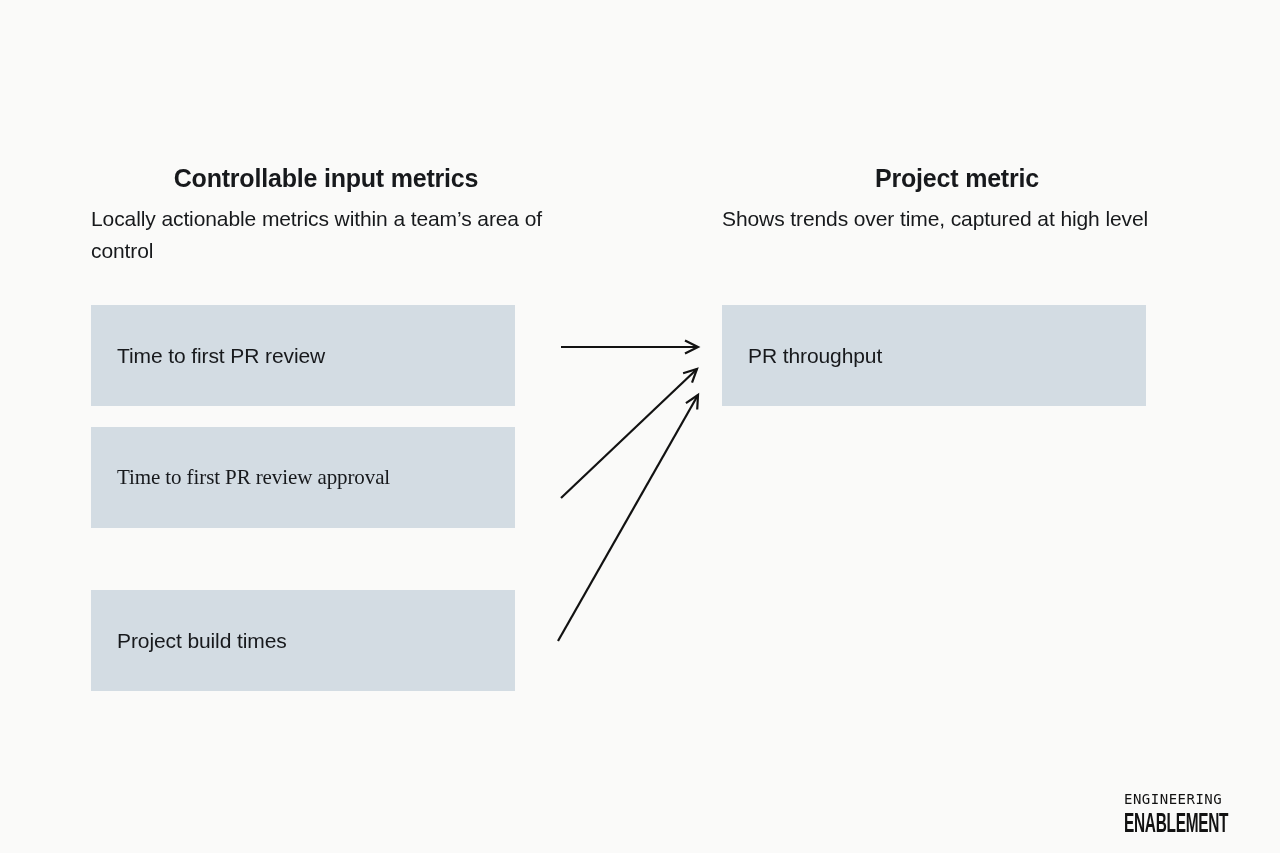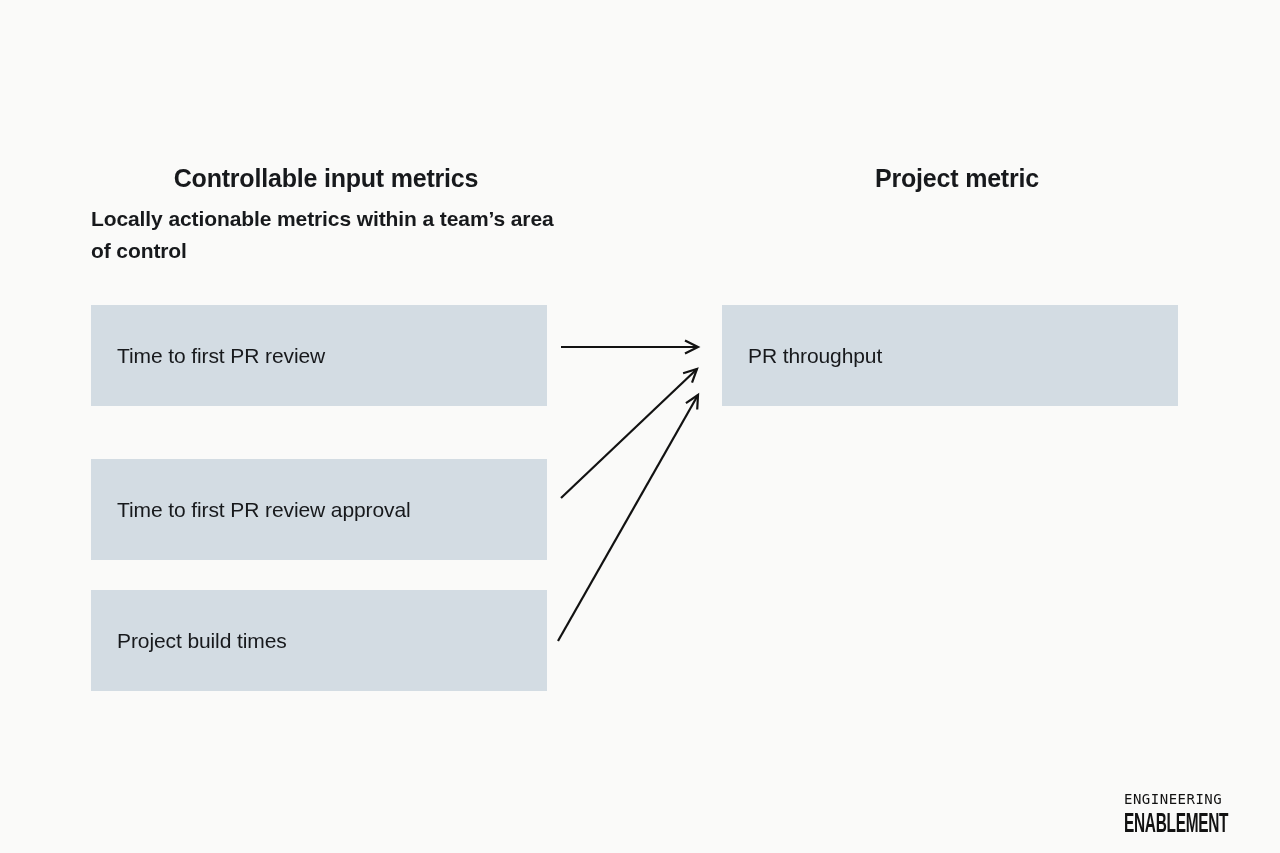--- a/index.html
+++ b/index.html
@@ -18,39 +18,39 @@
   .col-title {
     font-size: 25px;
     font-weight: 700;
     letter-spacing: -0.2px;
     line-height: 30px;
     text-align: center;
   }
   .col-sub {
     margin-top: 10px;
     font-size: 21px;
-    font-weight: 700;
+    font-weight: 400;
     line-height: 32px;
     letter-spacing: -0.1px;
     max-width: 466px;
   }
   .node {
     position: absolute;
-    width: 456px;
+    width: 424px;
     height: 101px;
     background: #d3dce3;
     box-sizing: border-box;
     display: flex;
     align-items: center;
     padding-left: 26px;
     font-size: 21px;
     letter-spacing: -0.1px;
   }
   .node.in1 { left: 91px;  top: 305px; }
-  .node.in2 { left: 91px;  top: 459px; }
+  .node.in2 { left: 91px;  top: 427px; font-family: Liberation Serif, serif; }
   .node.in3 { left: 91px;  top: 590px; }
   .node.out { left: 722px; top: 305px; }
   .arrows {
     position: absolute;
     left: 0; top: 0;
     width: 1280px; height: 853px;
     pointer-events: none;
   }
   .logo {
     position: absolute;
@@ -82,20 +82,21 @@
 
 <div class="canvas">
 
   <div class="col-header left">
     <div class="col-title">Controllable input metrics</div>
     <div class="col-sub">Locally actionable metrics within a team’s area of control</div>
   </div>
 
   <div class="col-header right">
     <div class="col-title">Project metric</div>
+    <div class="col-sub">Shows trends over time, captured at high level</div>
   </div>
 
   <div class="node in1">
     <span>Time to first PR review</span>
   </div>
   <div class="node in2">
     <span>Time to first PR review approval</span>
   </div>
   <div class="node out">
     <span>PR throughput</span>

